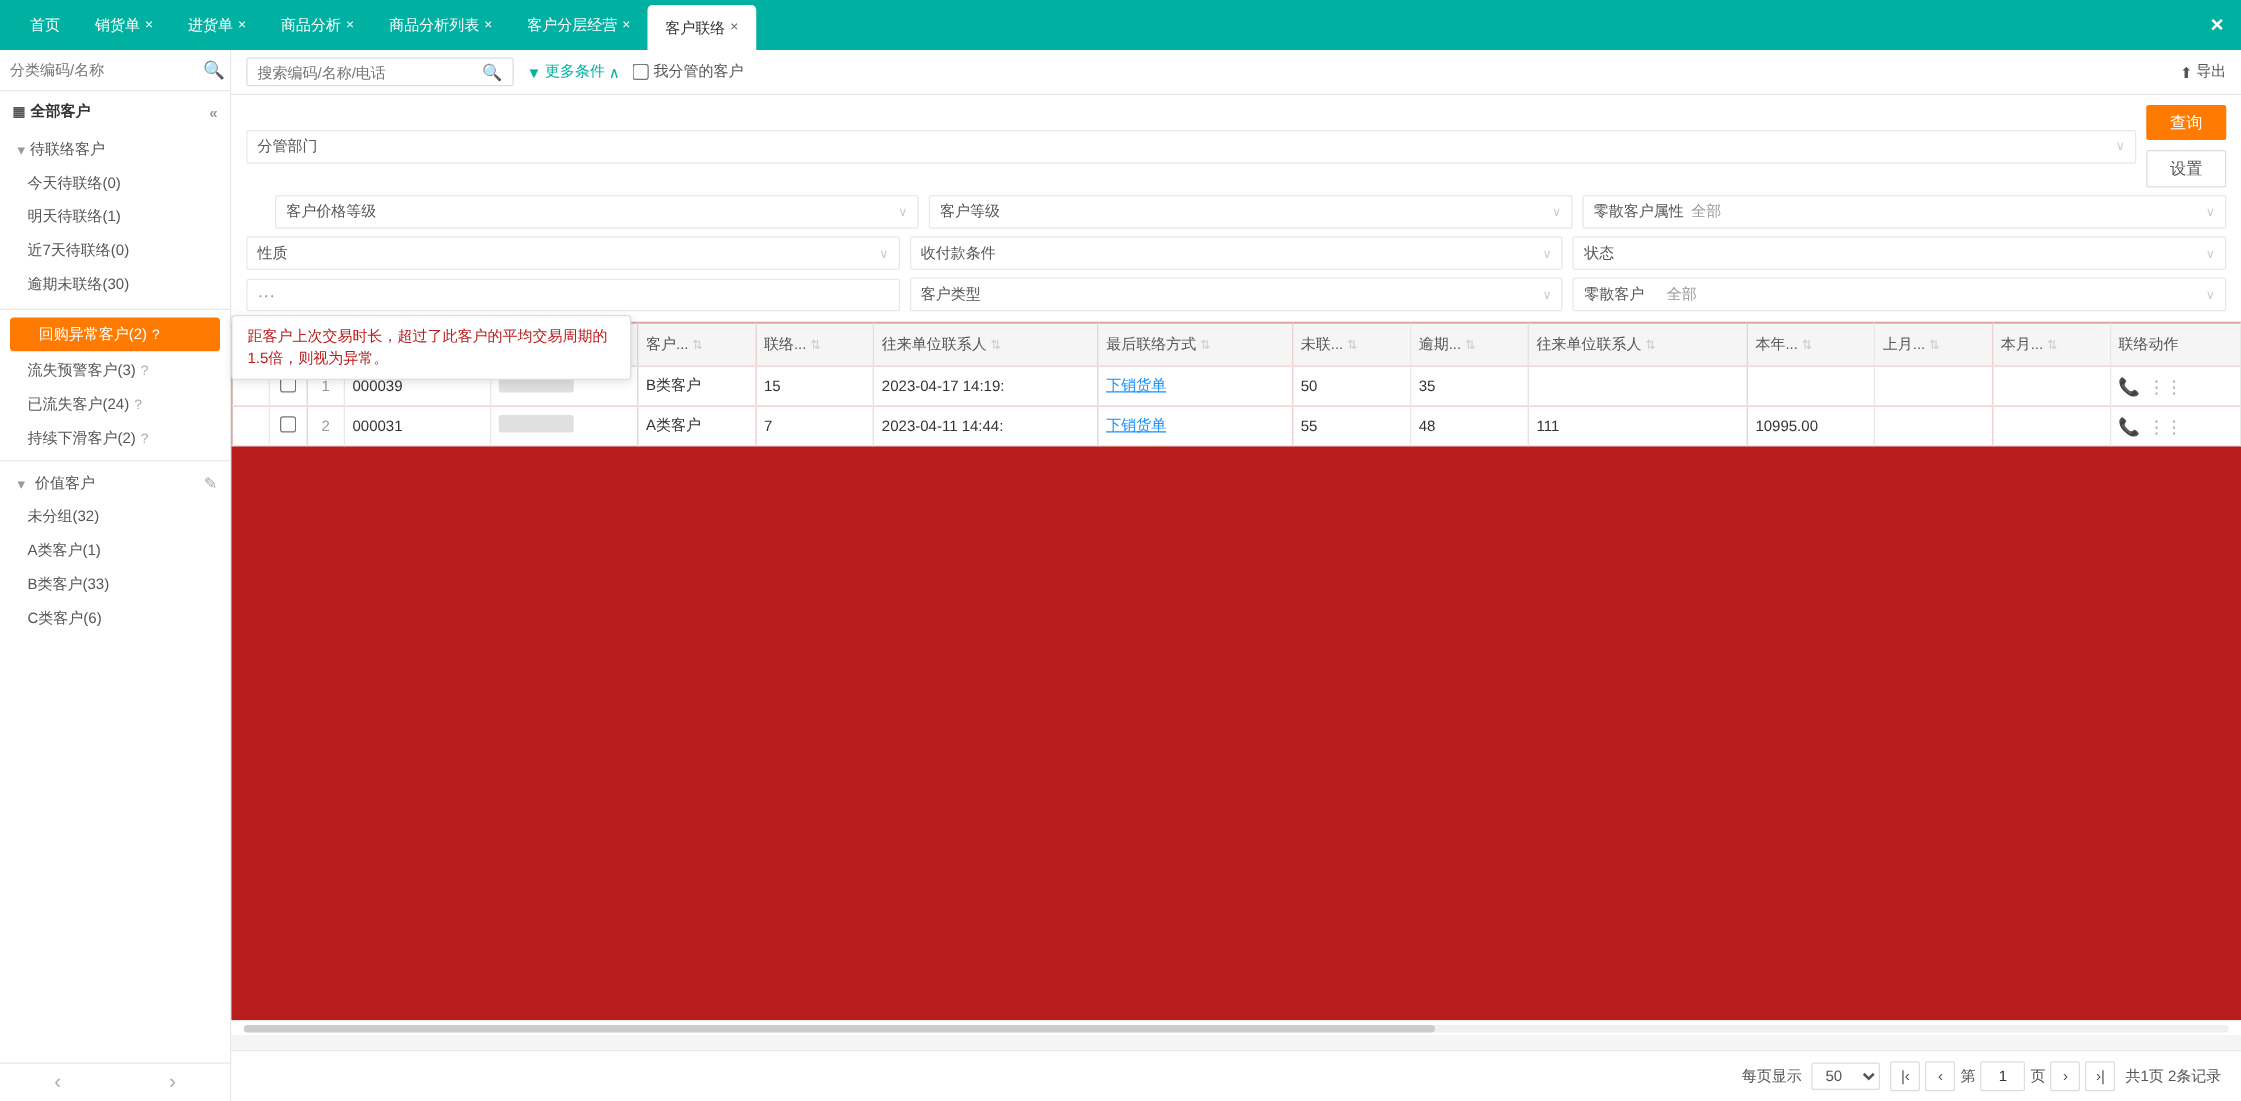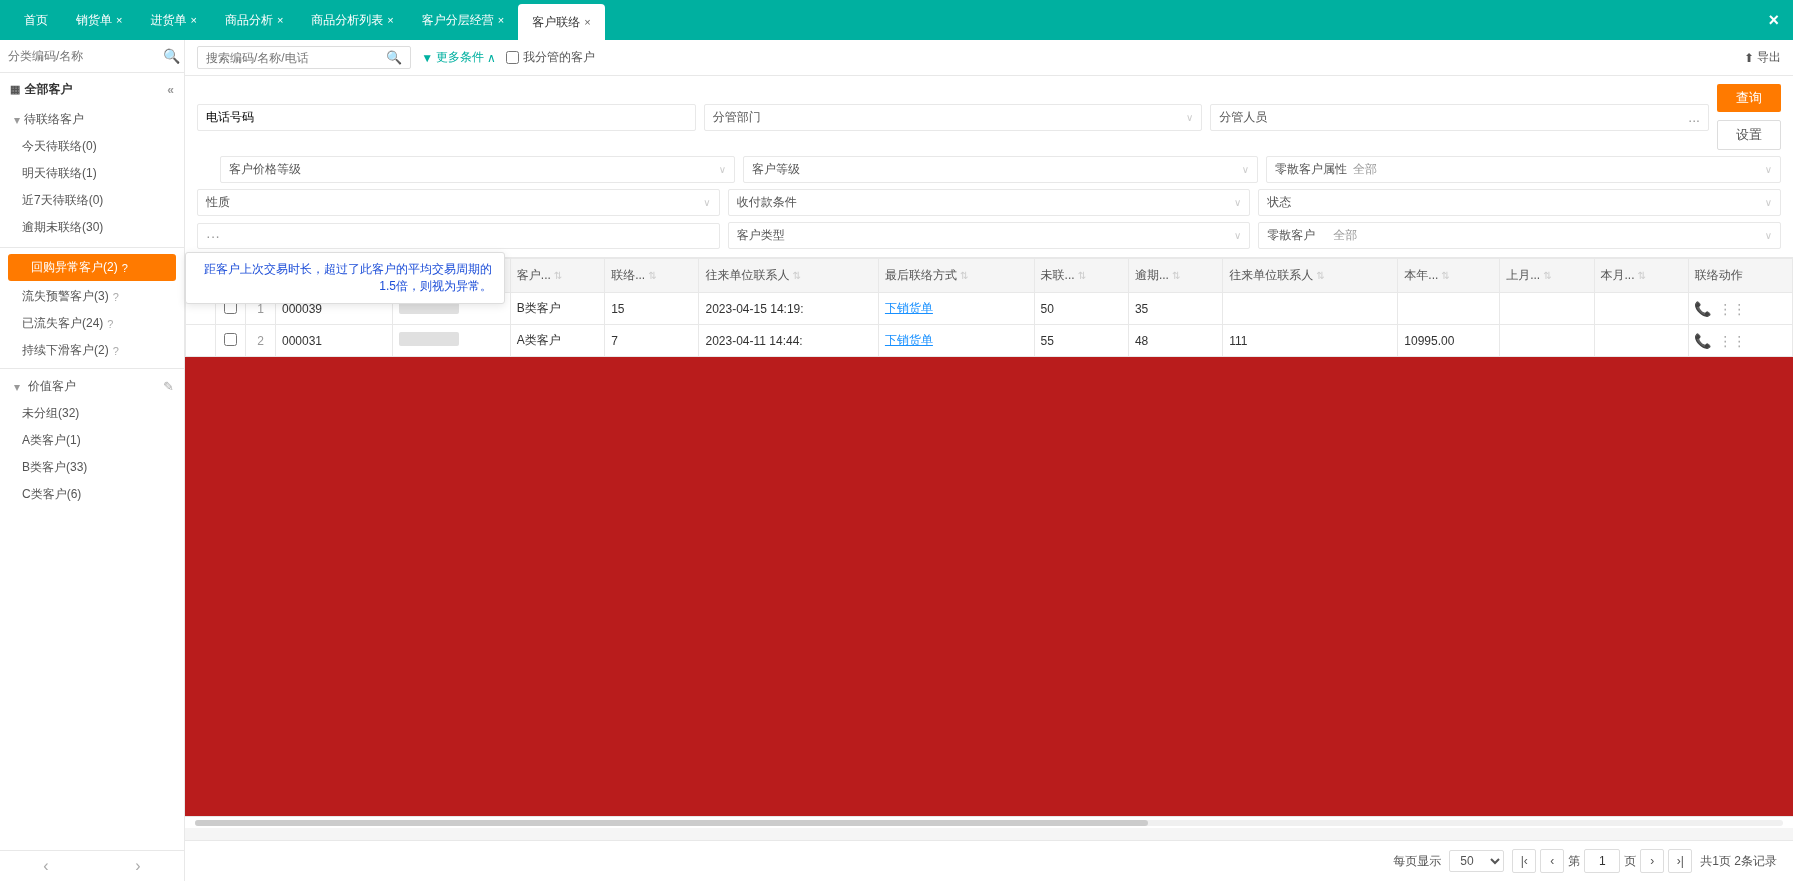--- a/index.html
+++ b/index.html
@@ -122,23 +122,22 @@
     .settings-btn {
       background: #fff; color: #555; border: 1px solid #ddd; padding: 5px 18px;
       border-radius: 2px; cursor: pointer; font-size: 13px; margin-top: 4px;
     }
     .btn-group { display: flex; flex-direction: column; gap: 4px; }
 
     
     .tooltip-box {
       position: absolute; left: 0; top: 222px; background: #fff;
       border: 1px solid #ddd; border-radius: 3px; padding: 8px 12px;
-      font-size: 12px; color: #1d4ed8; max-width: 330px; z-index: 100;
+      font-size: 12px; color: #b91c1c; max-width: 330px; z-index: 100;
       box-shadow: 0 2px 8px rgba(0,0,0,0.1);
-      text-align: right;
     }
 
     
     .table-area { flex: 1; overflow: auto; background: #b91c1c; position: relative; }
     table { width: 100%; border-collapse: collapse; font-size: 12px; }
     thead tr { background: #f5f5f5; }
     thead th {
       border: 1px solid #e8e8e8; padding: 8px 6px; text-align: left;
       color: #555; font-weight: normal; white-space: nowrap;
     }
@@ -330,32 +329,24 @@
       </div>
       <div class="export-btn">
         <span>⬆</span>
         <span>导出</span>
       </div>
     </div>
 
     <div class="advanced-filters">
 
       <div class="filter-row">
-        <div class="filter-field-plain" style="flex:2;">
-          <span class="label">电话号码</span>
-        </div>
         <div class="filter-field" style="flex:2;">
           <span class="label">分管部门</span>
           <span class="value"></span>
           <span class="arrow">∨</span>
-        </div>
-        <div class="filter-field" style="flex:2;">
-          <span class="label">分管人员</span>
-          <span class="value"></span>
-          <span class="filter-dots">...</span>
         </div>
         <div class="btn-group">
           <button class="query-btn">查询</button>
           <button class="settings-btn">设置</button>
         </div>
       </div>
 
       <div class="filter-row">
         <div class="filter-field" style="flex:2;margin-left:23px;">
           <span class="label">客户价格等级</span>
@@ -503,21 +494,21 @@
       <td class="check-col">
         <input type="checkbox" style="">
       </td>
       <td class="num-col">1</td>
       <td>000039</td>
       <td>
         <span style="display:inline-block;width:60px;height:14px;background:#e0e0e0;border-radius:2px;"></span>
       </td>
       <td>B类客户</td>
       <td>15</td>
-      <td>2023-04-15 14:19:</td>
+      <td>2023-04-17 14:19:</td>
       <td>
         <span class="table-link">下销货单</span>
       </td>
       <td>50</td>
       <td>35</td>
       <td></td>
       <td></td>
       <td></td>
       <td></td>
       <td>

